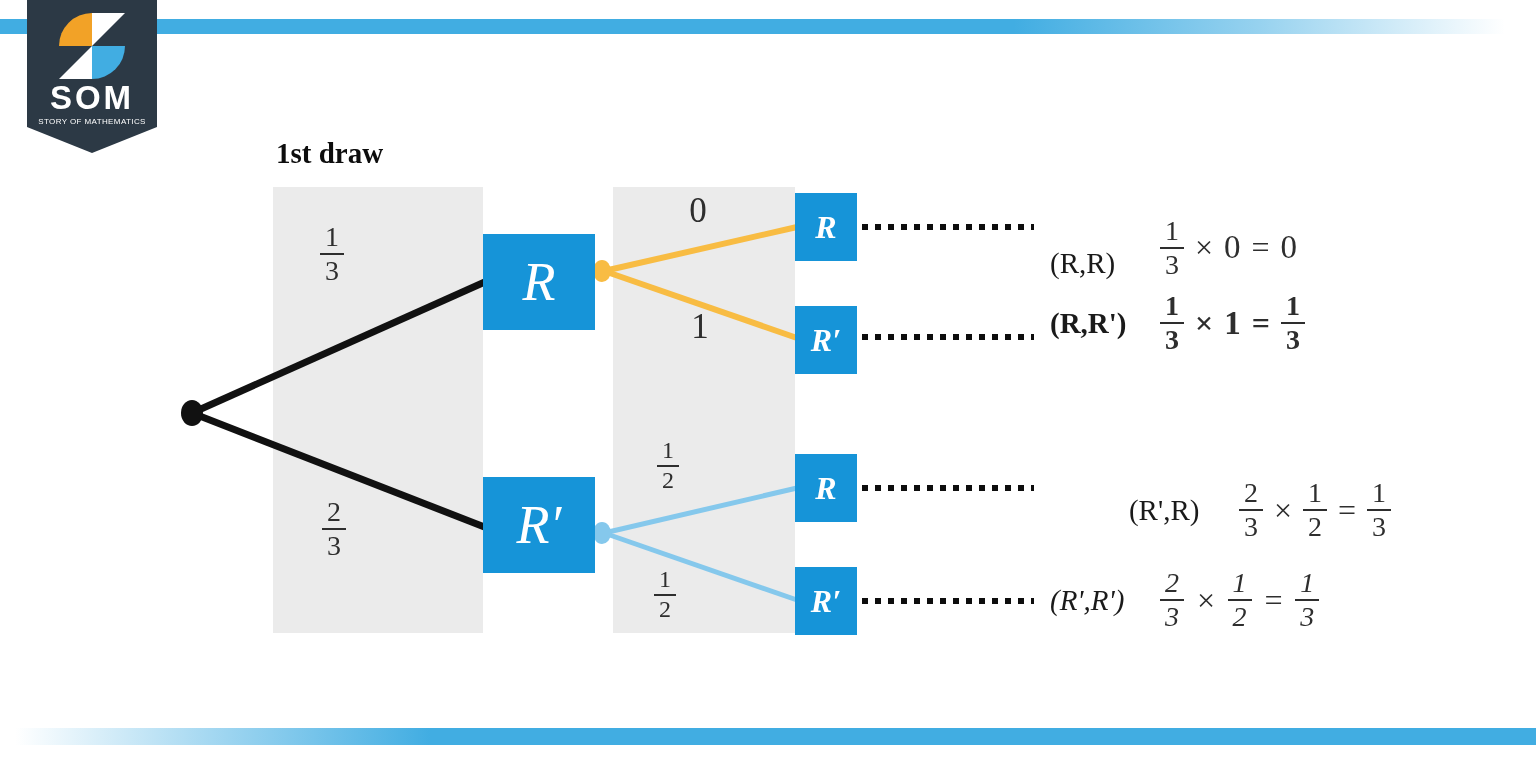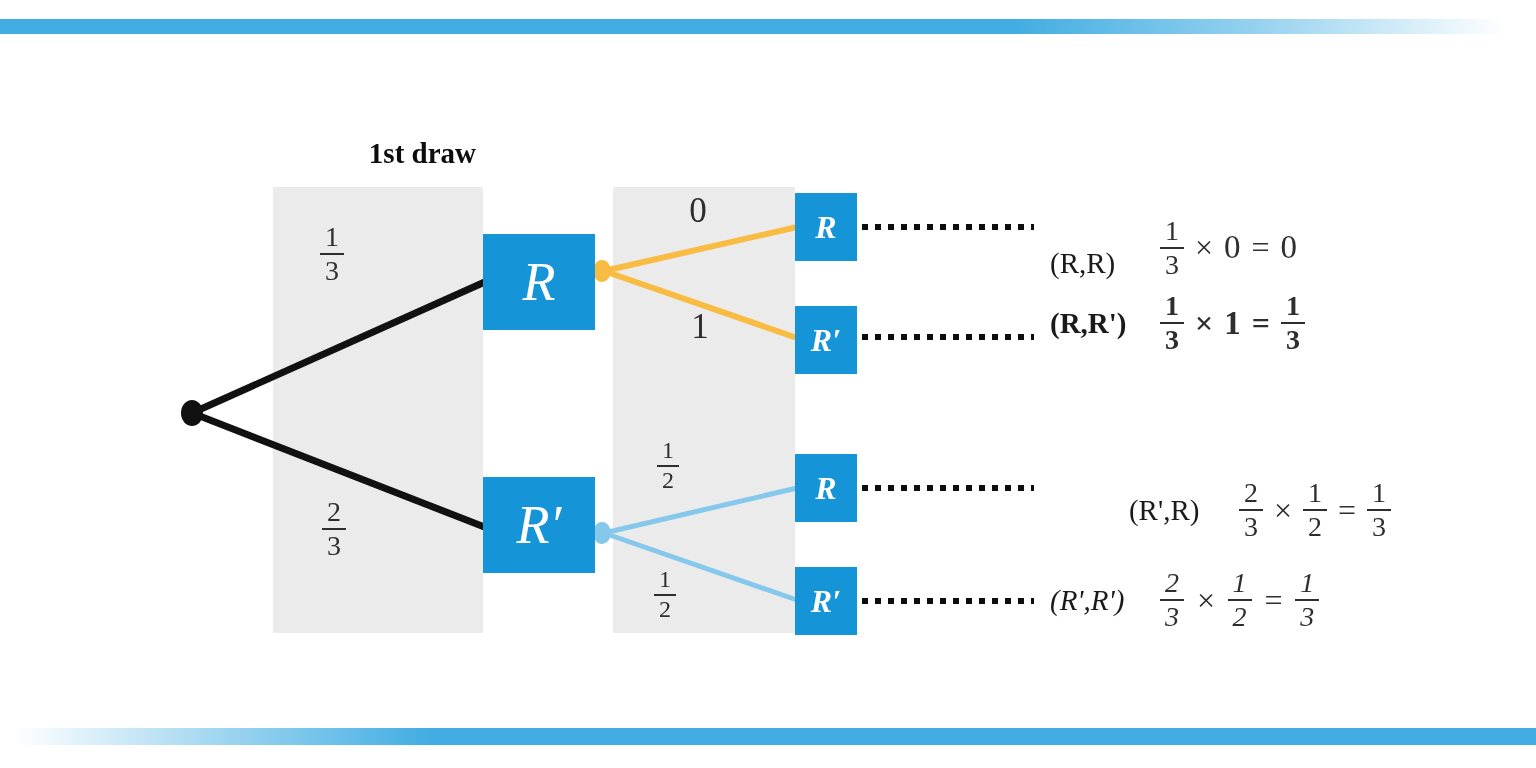--- a/index.html
+++ b/index.html
@@ -17,21 +17,21 @@
   .banner { position:absolute; left:27px; top:0; width:130px; height:153px; background:#2c3945;
     clip-path:polygon(0 0, 100% 0, 100% 83%, 50% 100%, 0 83%);
     display:flex; flex-direction:column; align-items:center; z-index:5; }
   .banner .logo-icon { margin-top:13px; }
   .banner .som { color:#fff; font-family:"Liberation Sans", sans-serif; font-weight:bold;
     font-size:33px; letter-spacing:3px; line-height:1; margin-top:2px; }
   .banner .som-sub { color:#fff; font-family:"Liberation Sans", sans-serif; font-size:8px;
     letter-spacing:0.4px; margin-top:3px; white-space:nowrap; }
 
   
-  .col-header { position:absolute; top:137px; width:200px; text-align:right;
+  .col-header { position:absolute; top:137px; width:200px; text-align:left;
     font-weight:bold; font-size:29px; color:#0d0d0d; }
 
   
   .panel { position:absolute; top:187px; height:446px; background:#ebebeb; z-index:0; }
   .panel-1 { left:273px; width:210px; }
   .panel-2 { left:613px; width:182px; }
 
   svg.tree-lines { position:absolute; left:0; top:0; z-index:1; }
 
   
@@ -74,20 +74,30 @@
   .equation .plain { font-size:33px; }
 </style>
 </head>
 <body>
 
 <div class="stage">
 
   <div class="top-stripe"></div>
   <div class="bottom-stripe"></div>
 
+  <div class="banner">
+    <svg class="logo-icon" width="66" height="66" viewBox="0 0 64 64">
+      <path d="M32,0 A32,32 0 0 0 0,32 L32,32 Z" fill="#f2a227"></path>
+      <path d="M32,0 L64,0 L32,32 Z" fill="#ffffff"></path>
+      <path d="M32,32 L64,32 A32,32 0 0 1 32,64 Z" fill="#41ade2"></path>
+      <path d="M32,32 L32,64 L0,64 Z" fill="#ffffff"></path>
+    </svg>
+    <div class="som">SOM</div>
+    <div class="som-sub">STORY OF MATHEMATICS</div>
+  </div>
 
   <div class="col-header" style="left:276px;">1st draw</div>
 
   <div class="panel panel-1"></div>
   <div class="panel panel-2"></div>
 
   <svg class="tree-lines" width="1536" height="768">
     <line x1="192" y1="413" x2="487" y2="281" stroke="#111111" stroke-width="7"></line>
     <line x1="192" y1="413" x2="487" y2="528" stroke="#111111" stroke-width="7"></line>
     <line x1="604" y1="271" x2="797" y2="227" stroke="#f8bc43" stroke-width="6"></line>

